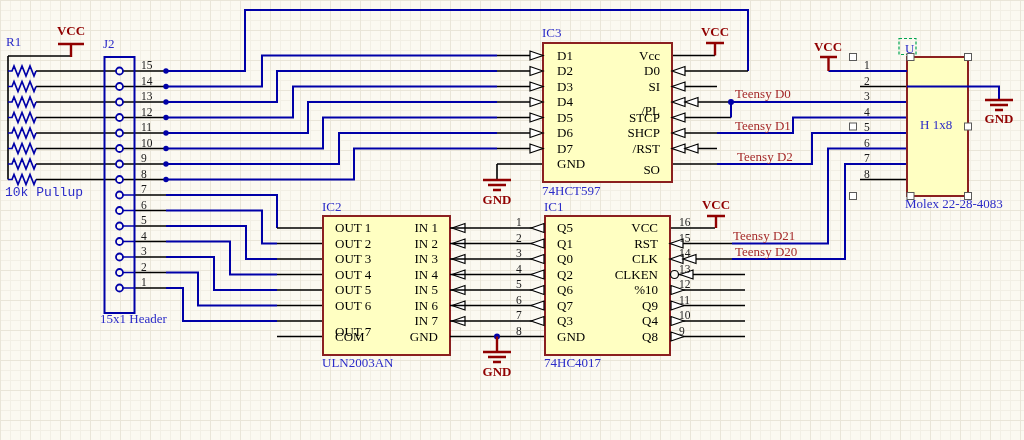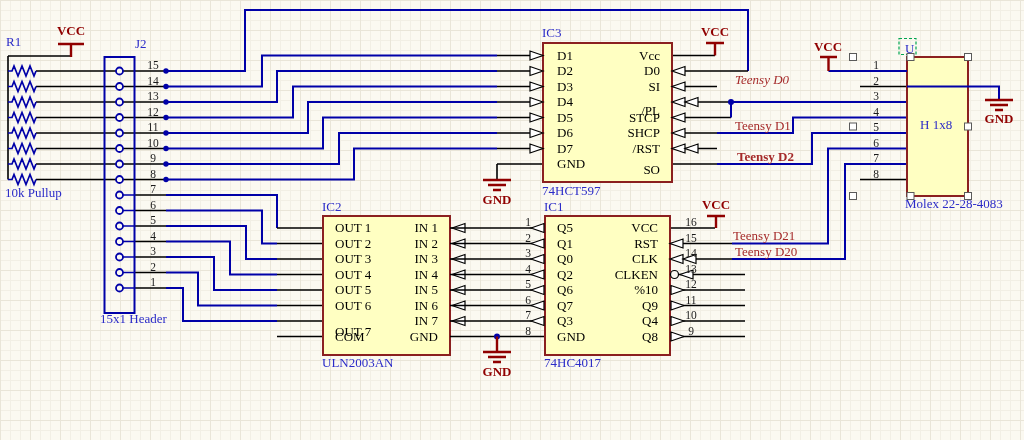--- a/index.html
+++ b/index.html
@@ -17,21 +17,21 @@
   #gfx{position:absolute;left:0;top:0;}
   .t{position:absolute;white-space:nowrap;font-size:13px;line-height:14px;color:#000;}
   .comp{color:#2B2BC8;}
   .net{color:#A52A2A;font-size:13px;}
   .pwr{color:#900000;font-weight:bold;width:40px;text-align:center;}
   .note{color:#2B2BC8;font-size:15px;}
   .pincol{position:absolute;top:0;left:0;width:0;height:0;}
   .pincol span{position:absolute;display:block;font-size:13px;line-height:16px;height:16px;white-space:nowrap;}
   .pl span{left:0;}
   .pr span{right:0;text-align:right;}
-  .num span{width:100%;text-align:center;font-size:11.5px;color:#1A1A1A;}
+  .num span{width:100%;font-size:11.5px;color:#1A1A1A;}
   .wire{stroke:#0000A8;stroke-width:2;fill:none;}
   .blk{stroke:#000;stroke-width:1.6;fill:none;}
   .red{stroke:#900000;stroke-width:2.4;fill:none;}
   .body{fill:#FFFFC2;stroke:#8B2020;stroke-width:2;}
   .arr{fill:#FFFFFF;stroke:#000;stroke-width:1.2;}
   .dot{fill:#0000A8;stroke:none;}
   .hndl{fill:#FFFFFF;stroke:#5A5A5A;stroke-width:1;}
 </style>
 </head>
 <body>
@@ -224,22 +224,22 @@
         <rect class="hndl" x="964.5" y="53.5" width="7" height="7"></rect>
     <rect class="hndl" x="849.5" y="123" width="7" height="7"></rect>
         <rect class="hndl" x="964.5" y="123" width="7" height="7"></rect>
     <rect class="hndl" x="849.5" y="192.5" width="7" height="7"></rect>
         <rect class="hndl" x="907" y="192.5" width="7" height="7"></rect>
         <rect class="hndl" x="964.5" y="192.5" width="7" height="7"></rect>
   </g>
 </svg>
 
 <span class="t comp" style="left:6px;top:35px;">R1</span>
-<span class="t comp" style="left:5px;top:186px;">10k Pullup</span>
-<span class="t comp" style="left:103px;top:37px;margin-left:32px;">J2</span>
+<span class="t comp" style="left:5px;top:186px;font-family:Liberation Mono, monospace;">10k Pullup</span>
+<span class="t comp" style="left:103px;top:37px;">J2</span>
 <span class="t comp" style="left:100px;top:312px;">15x1 Header</span>
 
 <span class="t pwr" style="left:51px;top:24px;">VCC</span>
 <span class="t pwr" style="left:695px;top:25px;">VCC</span>
 <span class="t pwr" style="left:696px;top:198px;">VCC</span>
 <span class="t pwr" style="left:808px;top:40px;">VCC</span>
 <span class="t pwr" style="left:477px;top:193px;">GND</span>
 <span class="t pwr" style="left:477px;top:365px;">GND</span>
 <span class="t pwr" style="left:979px;top:112px;">GND</span>
 
@@ -247,23 +247,23 @@
 <span class="t comp" style="left:542px;top:184px;">74HCT597</span>
 <span class="t comp" style="left:322px;top:200px;">IC2</span>
 <span class="t comp" style="left:322px;top:356px;">ULN2003AN</span>
 <span class="t comp" style="left:544px;top:200px;">IC1</span>
 <span class="t comp" style="left:544px;top:356px;">74HC4017</span>
 
 <span class="t comp" style="left:905px;top:42px;">U</span>
 <span class="t comp" style="left:920px;top:118px;">H 1x8</span>
 <span class="t comp" style="left:905px;top:197px;">Molex 22-28-4083</span>
 
-<span class="t net" style="left:735px;top:73px;font-style:italic;">Teensy D0</span>
+<span class="t net" style="left:735px;top:87px;">Teensy D0</span>
 <span class="t net" style="left:735px;top:119px;">Teensy D1</span>
-<span class="t net" style="left:737px;top:150px;font-weight:bold;">Teensy D2</span>
+<span class="t net" style="left:737px;top:150px;">Teensy D2</span>
 <span class="t net" style="left:733px;top:229px;">Teensy D21</span>
 <span class="t net" style="left:735px;top:245px;">Teensy D20</span>
 
 
 <div class="pincol num" style="left:141px;width:24px;">
       <span style="top: 57px;">15</span>
       <span style="top: 72.5px;">14</span>
       <span style="top: 88px;">13</span>
       <span style="top: 103.5px;">12</span>
       <span style="top: 119px;">11</span>

